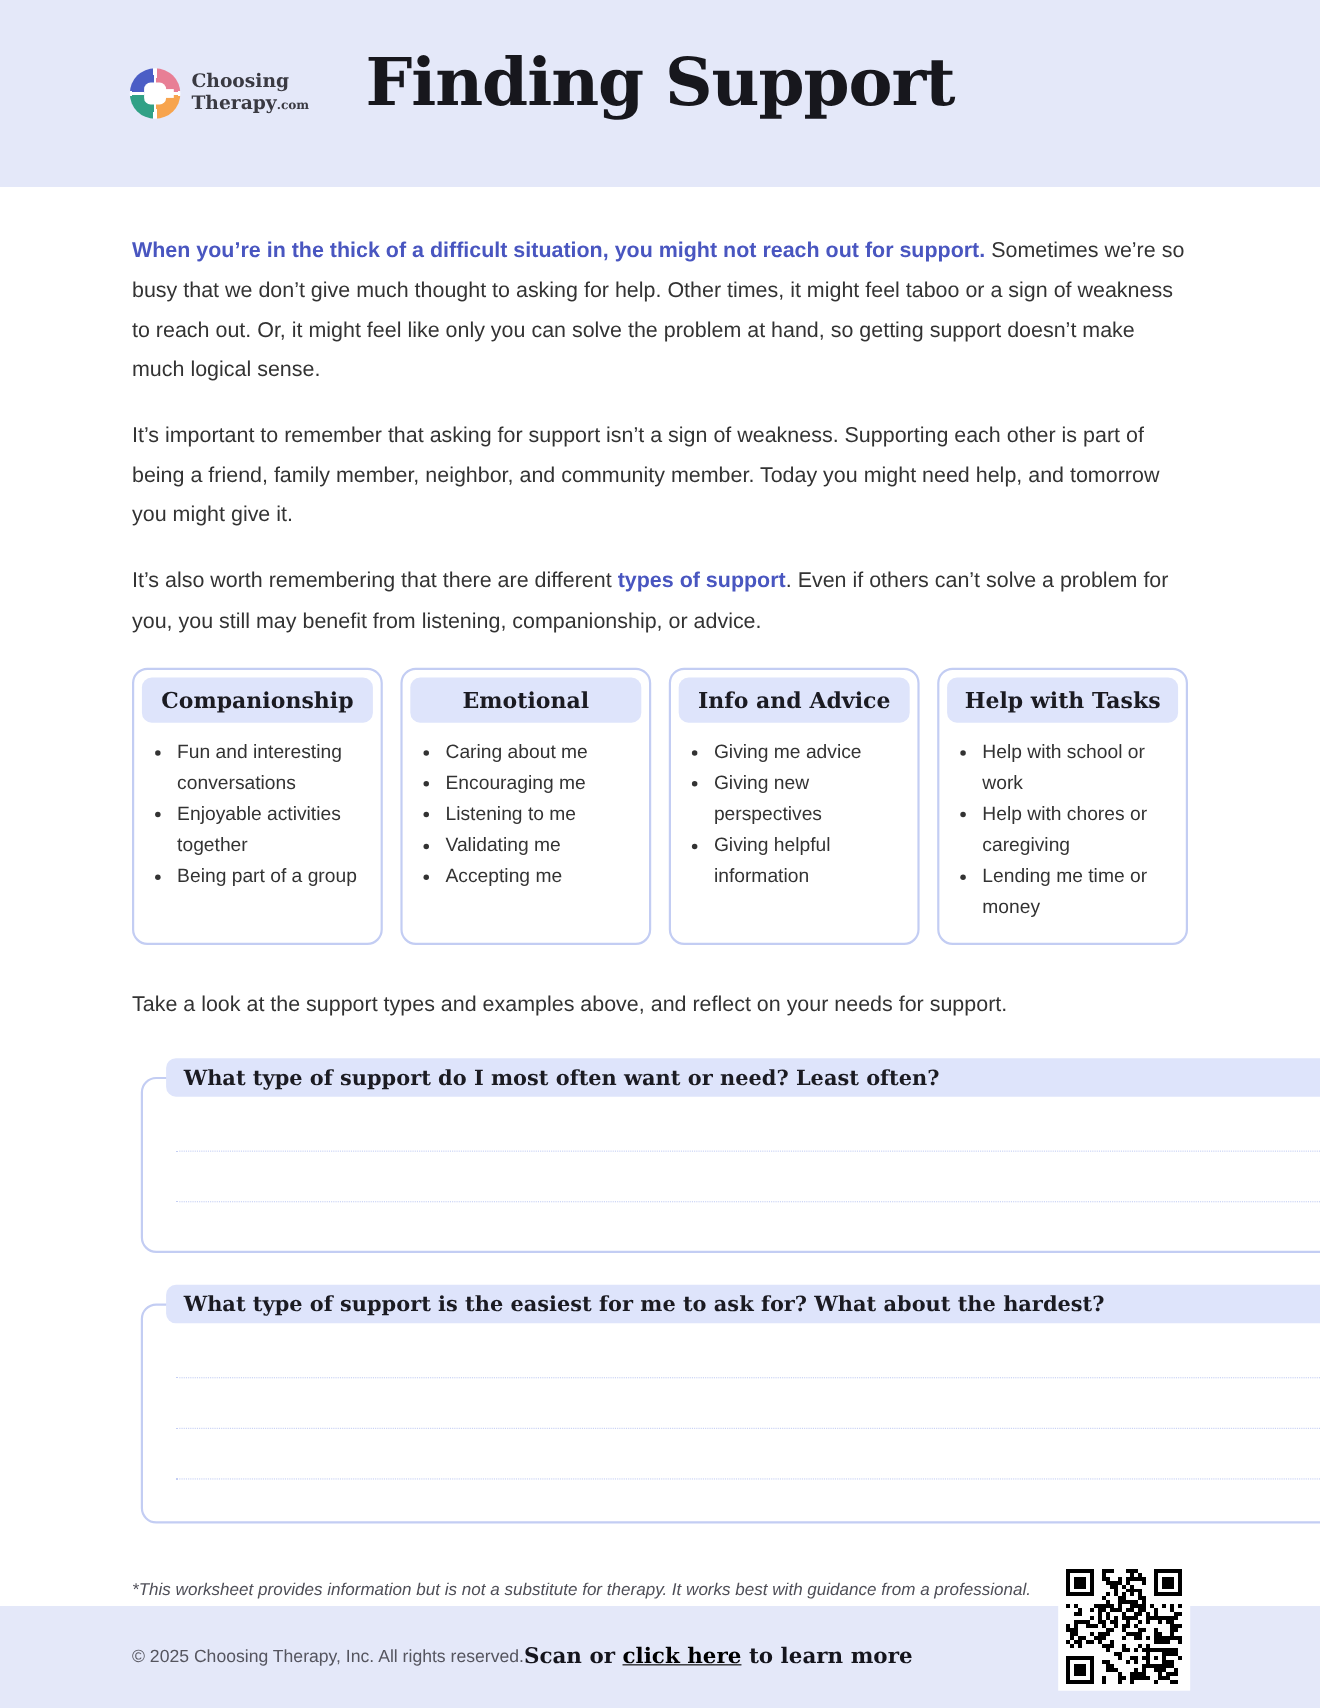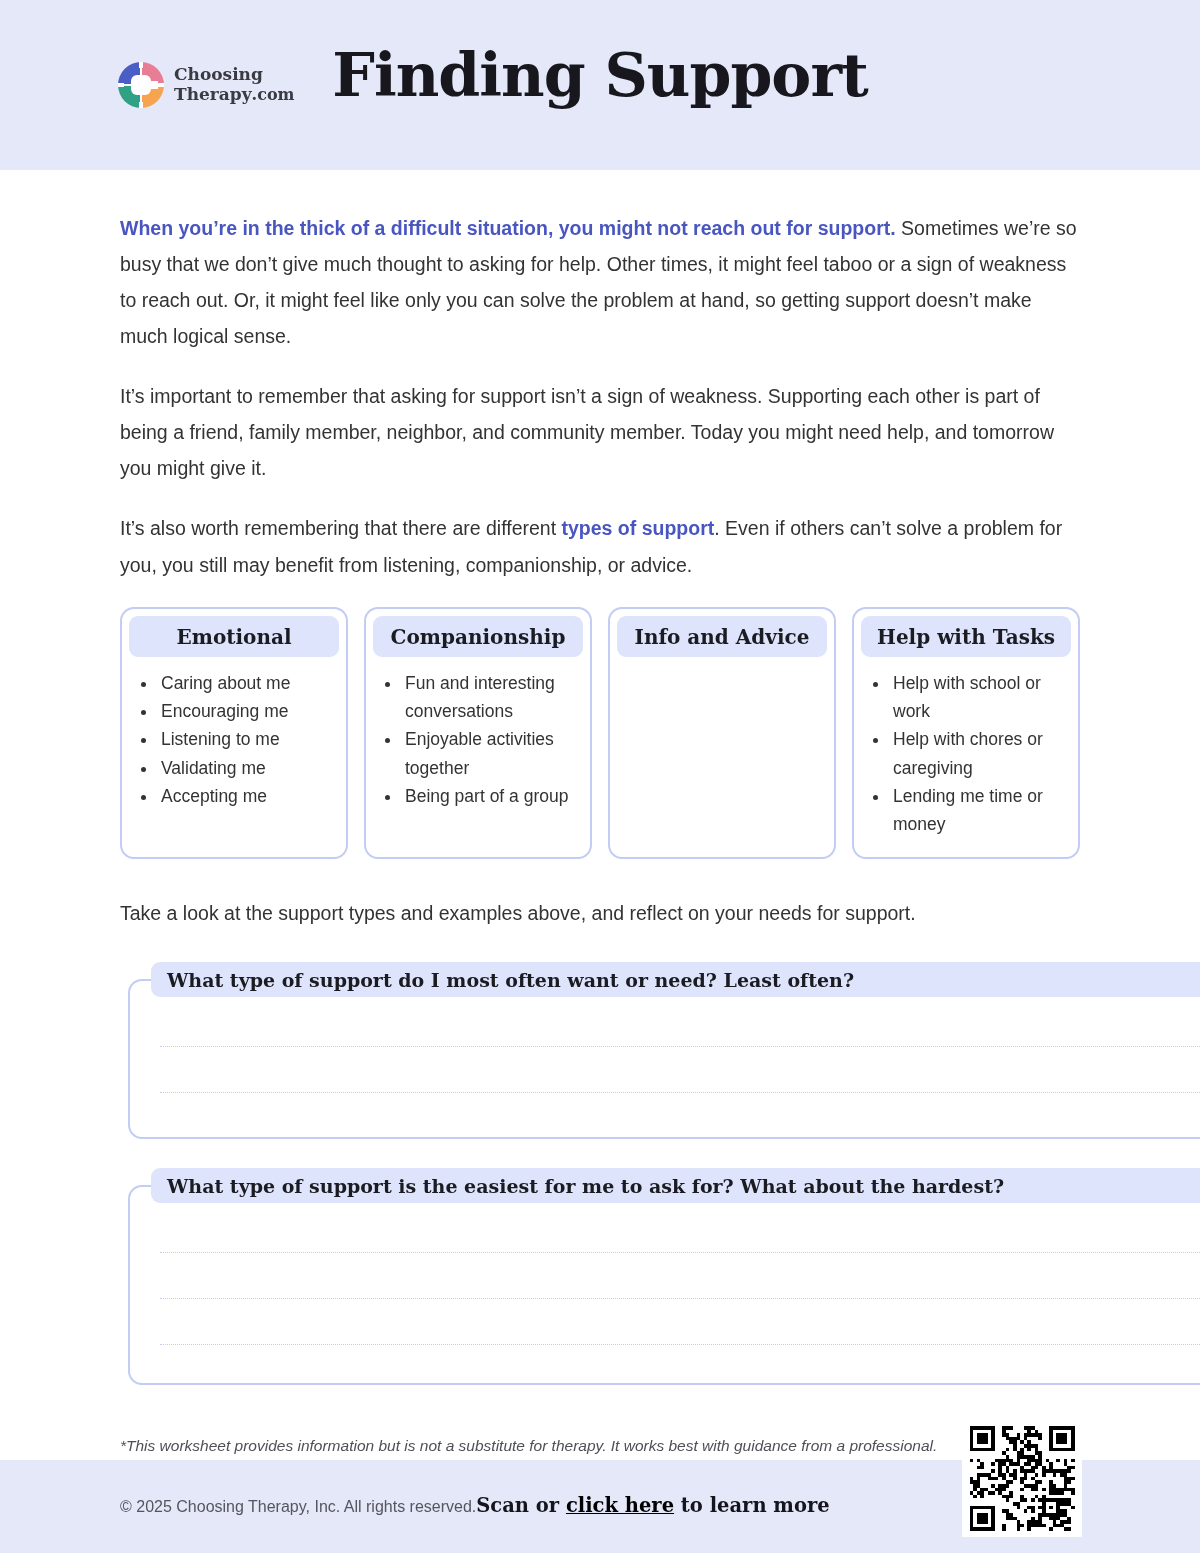--- a/index.html
+++ b/index.html
@@ -56,21 +56,21 @@
     width: 10px; height: 8px;
     background: #fff;
   }
   .logo-text {
     font-family: "DejaVu Serif", serif;
     font-weight: bold;
     font-size: 17px;
     line-height: 1.15;
     color: #3a3a42;
   }
-  .logo-com { font-size: 16px; }
+  .logo-com { font-size: 11px; }
   .page-title {
     position: absolute;
     left: 0; right: 0; top: 40px;
     text-align: center;
     font-family: "DejaVu Serif", serif;
     font-weight: bold;
     font-size: 60px;
     letter-spacing: -1px;
     color: #17171d;
   }
@@ -214,41 +214,47 @@
   <main class="content">
 
     <p class="para"><span class="lead">When you’re in the thick of a difficult situation, you might not reach out for support.</span><span> Sometimes we’re so busy that we don’t give much thought to asking for help. Other times, it might feel taboo or a sign of weakness to reach out. Or, it might feel like only you can solve the problem at hand, so getting support doesn’t make much logical sense.</span></p>
 
     <p class="para">It’s important to remember that asking for support isn’t a sign of weakness. Supporting each other is part of being a friend, family member, neighbor, and community member. Today you might need help, and tomorrow you might give it.</p>
 
     <p class="para"><span>It’s also worth remembering that there are different </span><a class="inline-link">types of support</a><span>. Even if others can’t solve a problem for you, you still may benefit from listening, companionship, or advice.</span></p>
 
     <div class="cards">
       <div class="card">
+        <div class="card-head">Companionship</div>
+        <ul class="card-list">
+
+        <li class="card-item">Fun and interesting conversations</li>
+            <li class="card-item">Enjoyable activities together</li>
+            <li class="card-item">Being part of a group</li>
+          </ul>
+      </div>
+      <div class="card">
         <div class="card-head">Emotional</div>
         <ul class="card-list">
 
         <li class="card-item">Caring about me</li>
             <li class="card-item">Encouraging me</li>
             <li class="card-item">Listening to me</li>
             <li class="card-item">Validating me</li>
             <li class="card-item">Accepting me</li>
           </ul>
       </div>
       <div class="card">
-        <div class="card-head">Companionship</div>
+        <div class="card-head">Info and Advice</div>
         <ul class="card-list">
 
-        <li class="card-item">Fun and interesting conversations</li>
-            <li class="card-item">Enjoyable activities together</li>
-            <li class="card-item">Being part of a group</li>
+        <li class="card-item">Giving me advice</li>
+            <li class="card-item">Giving new perspectives</li>
+            <li class="card-item">Giving helpful information</li>
           </ul>
-      </div>
-      <div class="card">
-        <div class="card-head">Info and Advice</div>
       </div>
       <div class="card">
         <div class="card-head">Help with Tasks</div>
         <ul class="card-list">
 
         <li class="card-item">Help with school or work</li>
             <li class="card-item">Help with chores or caregiving</li>
             <li class="card-item">Lending me time or money</li>
           </ul>
       </div>

